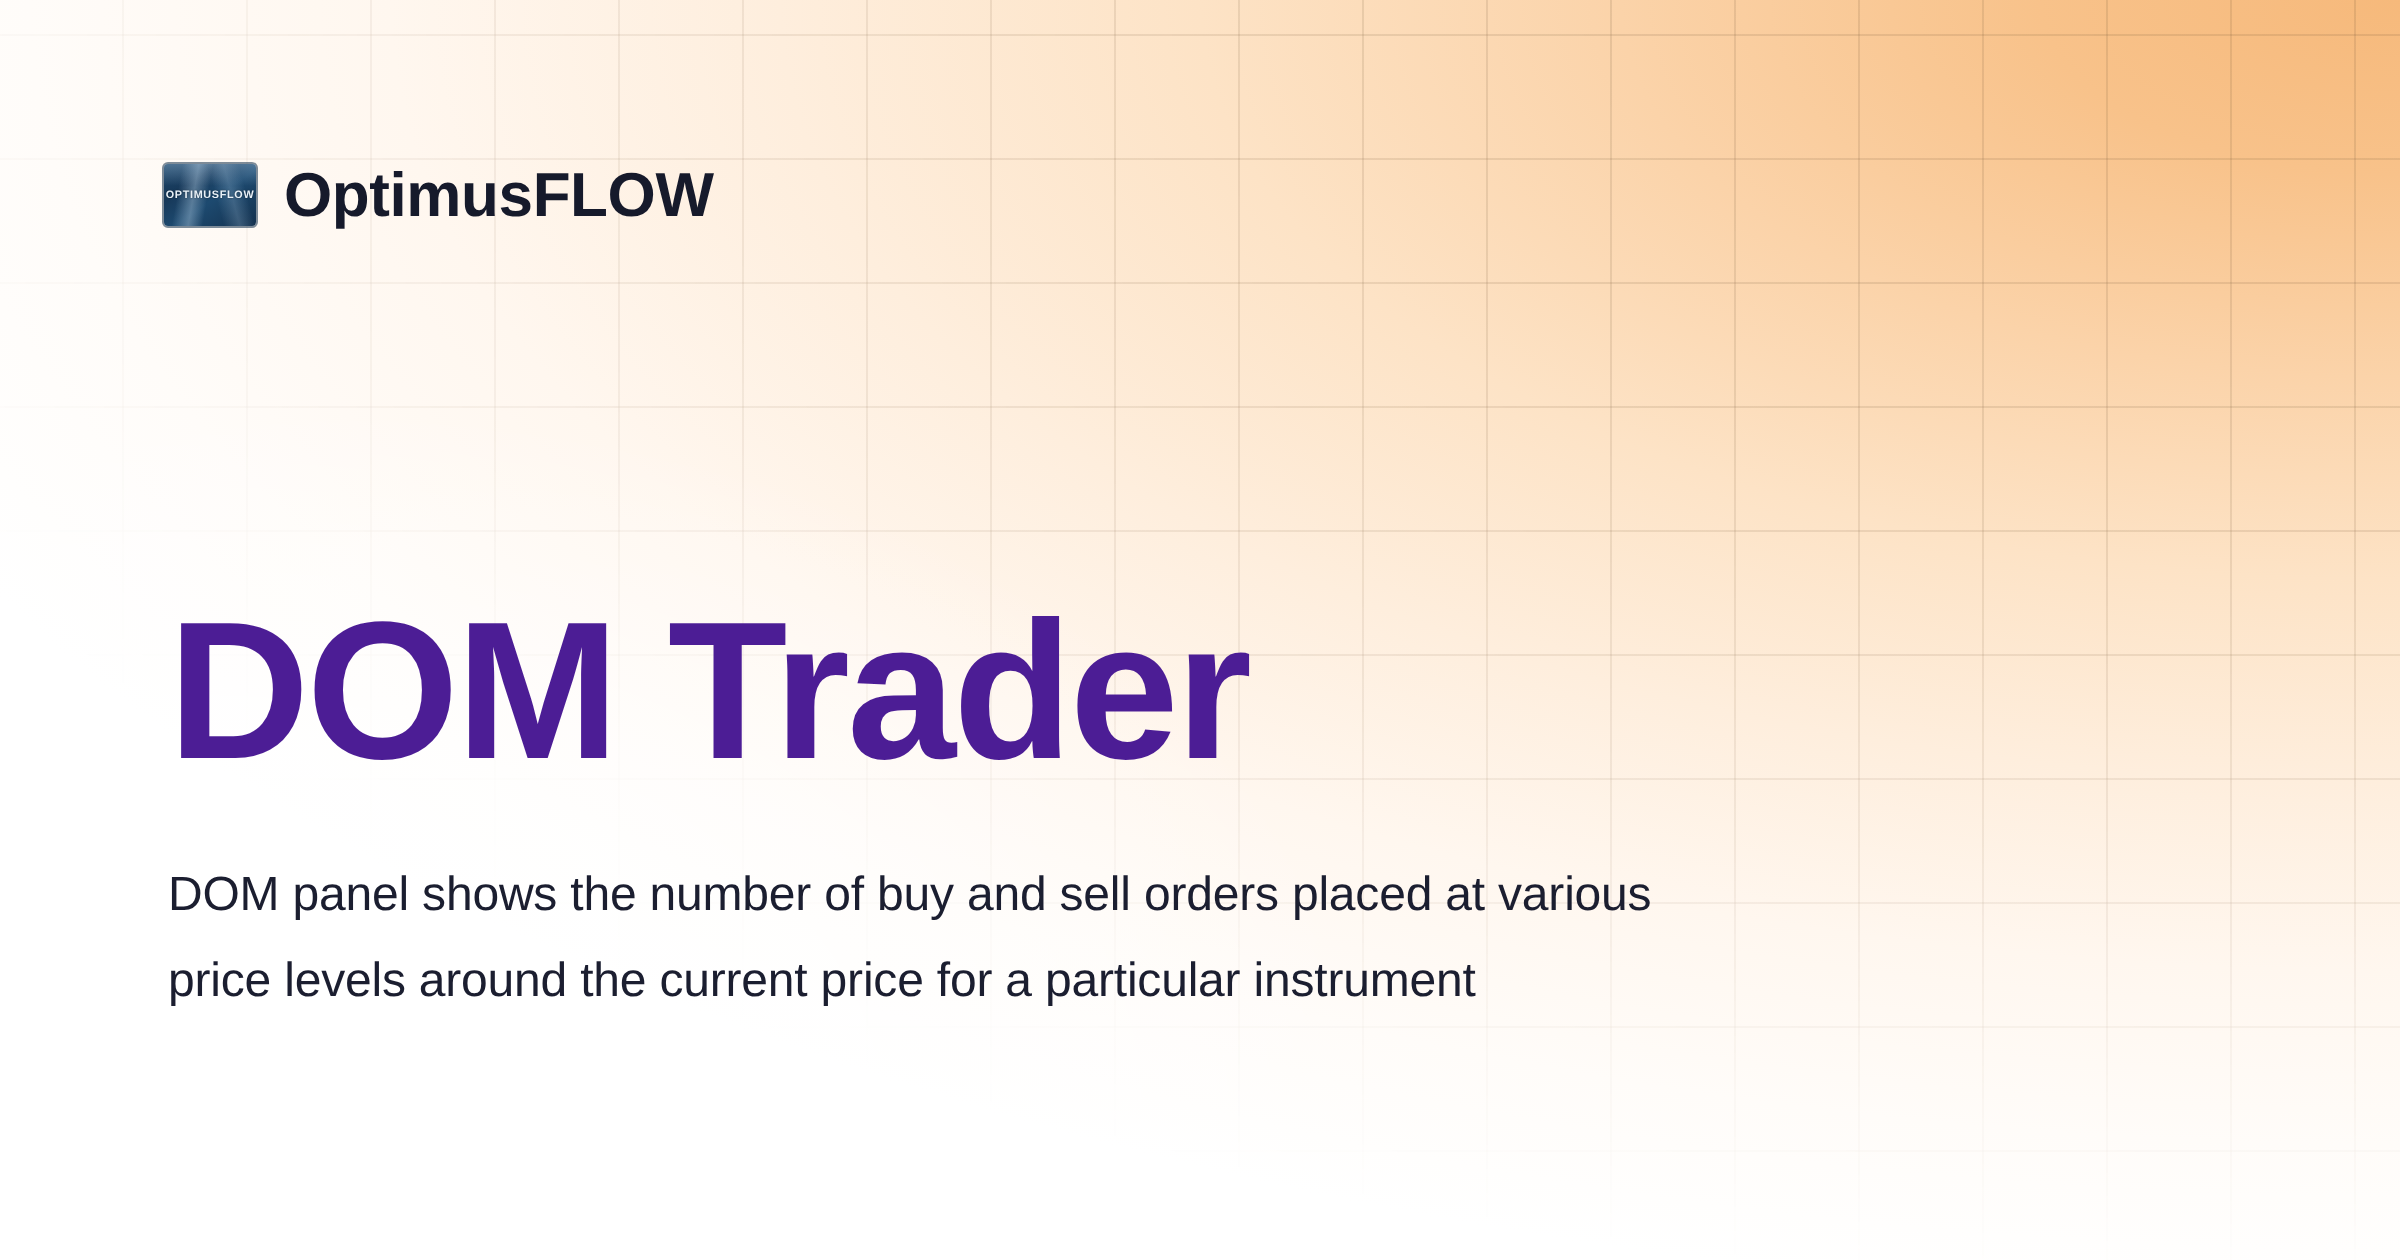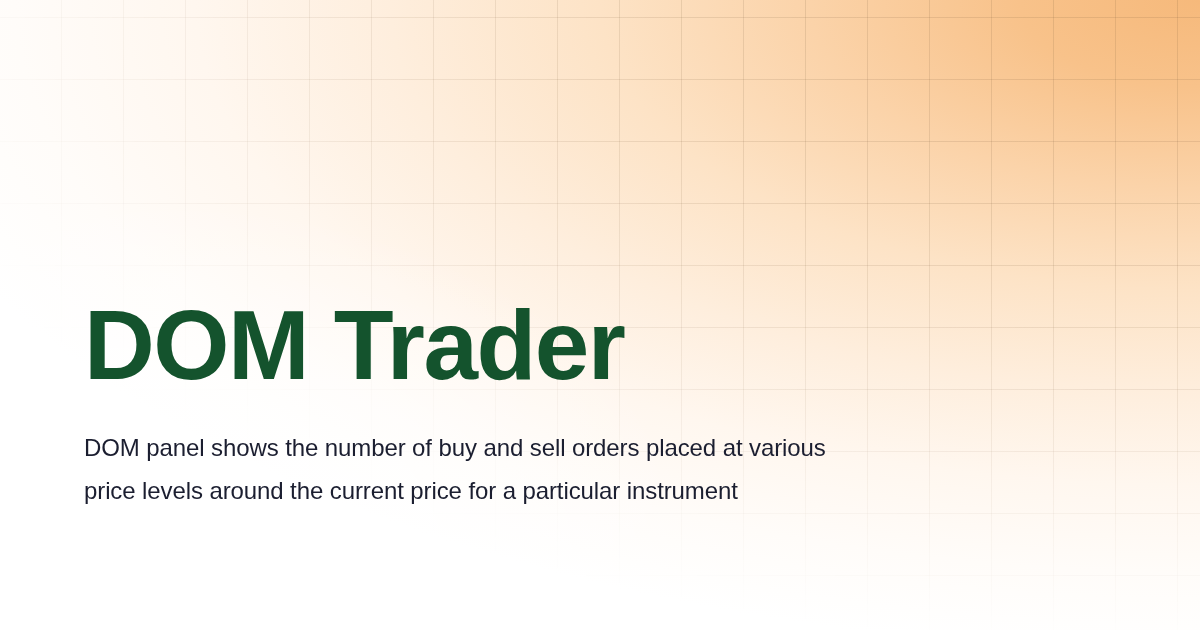--- a/index.html
+++ b/index.html
@@ -135,21 +135,21 @@
 
   .headline {
     position: absolute;
     left: 84px;
     top: 296px;
     margin: 0;
     font-size: 98px;
     font-weight: bold;
     line-height: 1;
     letter-spacing: -1.5px;
-    color: #14532d;
+    color: #4c1d95;
     white-space: nowrap;
   }
 
   .subhead {
     position: absolute;
     left: 84px;
     top: 426px;
     margin: 0;
     width: 790px;
     font-size: 24px;
@@ -163,19 +163,27 @@
 <body>
 
 <div class="og-card">
 
   <div class="bg-gradient"></div>
   <div class="bg-grid"></div>
   <div class="bg-sheen"></div>
 
   <div class="content">
 
+    <div class="brand">
+      <div class="brand-logo">
+        <div class="lg-top"></div>
+        <div class="lg-streak"></div>
+        <div class="lg-text">OPTIMUSFLOW</div>
+      </div>
+      <div class="brand-name">OptimusFLOW</div>
+    </div>
 
     <h1 class="headline">DOM Trader</h1>
 
     <p class="subhead">DOM panel shows the number of buy and sell orders placed at various price levels around the current price for a particular instrument</p>
 
   </div>
 </div>
 
 </body></html>

